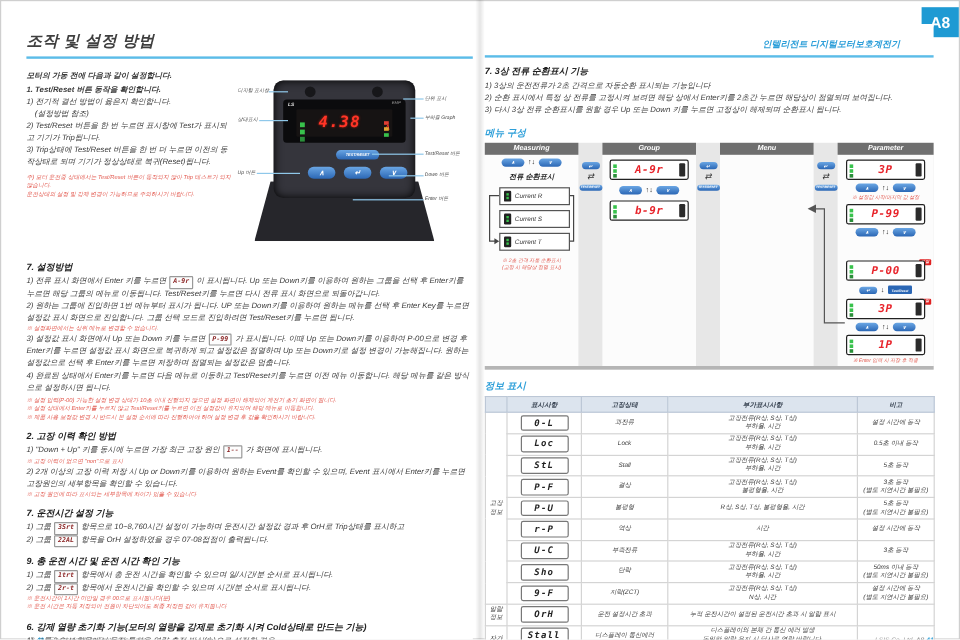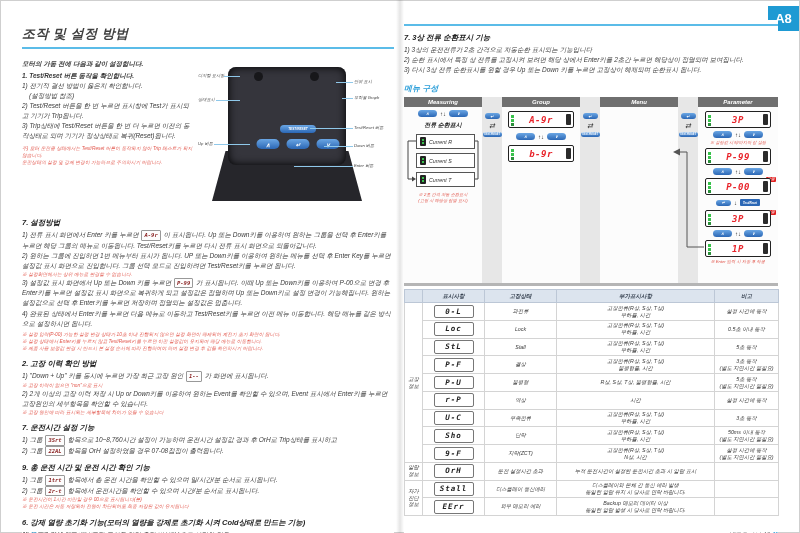--- a/index.html
+++ b/index.html
@@ -135,20 +135,30 @@
       <div class="t">3) Trip상태에 Test/Reset 버튼을 한 번 더 누르면 이전의 동작상태로 되며 기기가 정상상태로 복귀(Reset)됩니다.</div>
       <div class="red" style="margin-top:3px">주) 모터 운전중 상태에서는 Test/Reset 버튼이 동작되지 않아 Trip 테스트가 되지 않습니다.</div>
       <div class="red">운전상태의 설정 및 강제 변경이 가능하므로 주의하시기 바랍니다.</div>
     </div>
 
     <div class="col-device">
       <div class="dev-base"></div>
       <div class="dev-body"></div>
       <div class="dev-ear" style="left:52px"></div>
       <div class="dev-ear" style="left:108px"></div>
+      <div class="dev-display">
+        <span class="dev-brand">LS</span>
+        <span class="dev-model">EMP</span>
+        <div class="dev-window">
+          <div class="led-col"></div>
+          <div class="dev-digits">4.38</div>
+          <div class="dev-unit">A</div>
+          <div class="graph-col"></div>
+        </div>
+      </div>
       <div class="pill dev-tr">TEST/RESET</div>
       <div class="dev-btns">
         <div class="pill dev-btn">∧</div>
         <div class="pill dev-btn">↵</div>
         <div class="pill dev-btn">∨</div>
       </div>
 
       <div class="cl" style="left:-4px;top:14px">디지털 표시창</div>
       <div class="cl-line" style="left:22px;top:17px;width:16px"></div>
       <div class="cl" style="left:-4px;top:38px">상태표시</div>
@@ -210,20 +220,23 @@
   </div>
 
   <div class="foot">
     <span class="dark">A8-</span><span class="blue">40</span>
     <span>|</span>
     <span>Electronic Motor Protection Relays</span>
   </div>
 </div>
 
 <div class="page" id="pageR">
+  <div class="rhdr">
+    <span class="prod">인텔리전트 디지털모터보호계전기</span>
+  </div>
   <div class="hdr-rule"></div>
 
   <div class="sec" style="">
     <div class="sec-title">7. 3상 전류 순환표시 기능</div>
     <div class="t">1) 3상의 운전전류가 2초 간격으로 자동순환 표시되는 기능입니다</div>
     <div class="t">2) 순환 표시에서 특정 상 전류를 고정시켜 보려면 해당 상에서 Enter키를 2초간 누르면 해당상이 점멸되며 보여집니다.</div>
     <div class="t">3) 다시 3상 전류 순환표시를 원할 경우 Up 또는 Down 키를 누르면 고정상이 해제되며 순환표시 됩니다.</div>
   </div>
 
   <div class="blue-title">메뉴 구성</div>
@@ -329,21 +342,21 @@
           <span class="dtxt">P-99</span>
           <span class="dr"></span>
       </div>
       <div class="btnrow" style="margin-top:3px">
         <div class="pill sbtn">∧</div>
         <span class="updown">↑↓</span>
         <div class="pill sbtn">∨</div>
       </div>
       <div style="position:relative">
         <span class="rtag" style="right:2px;top:-1px">점멸</span>
-        <div class="disp" style="margin-top:3px">
+        <div class="disp" style="margin-top:20px">
           <span class="dl"></span>
             <span class="dtxt">P-00</span>
             <span class="dr"></span>
         </div>
       </div>
       <div class="confrow">
         <div class="pill cpill">↵</div>
         <span class="darr">↓</span>
         <div class="confbox">Test/Reset</div>
       </div>
@@ -362,20 +375,21 @@
       </div>
       <div class="disp" style="margin-top:3px">
         <span class="dl"></span>
           <span class="dtxt">1P</span>
           <span class="dr"></span>
       </div>
       <div class="dnote" style="margin-top:2px">※ Enter 입력 시 저장 후 적용</div>
     </div>
   </div>
 
+  <div class="blue-title" style="margin-top:8px">정보 표시</div>
   <table class="info">
     <colgroup>
         <col style="width:18px">
         <col style="width:62px">
         <col style="width:72px">
         <col style="width:158px">
         <col style="width:64px">
       </colgroup>
     <tbody>
         <tr>

